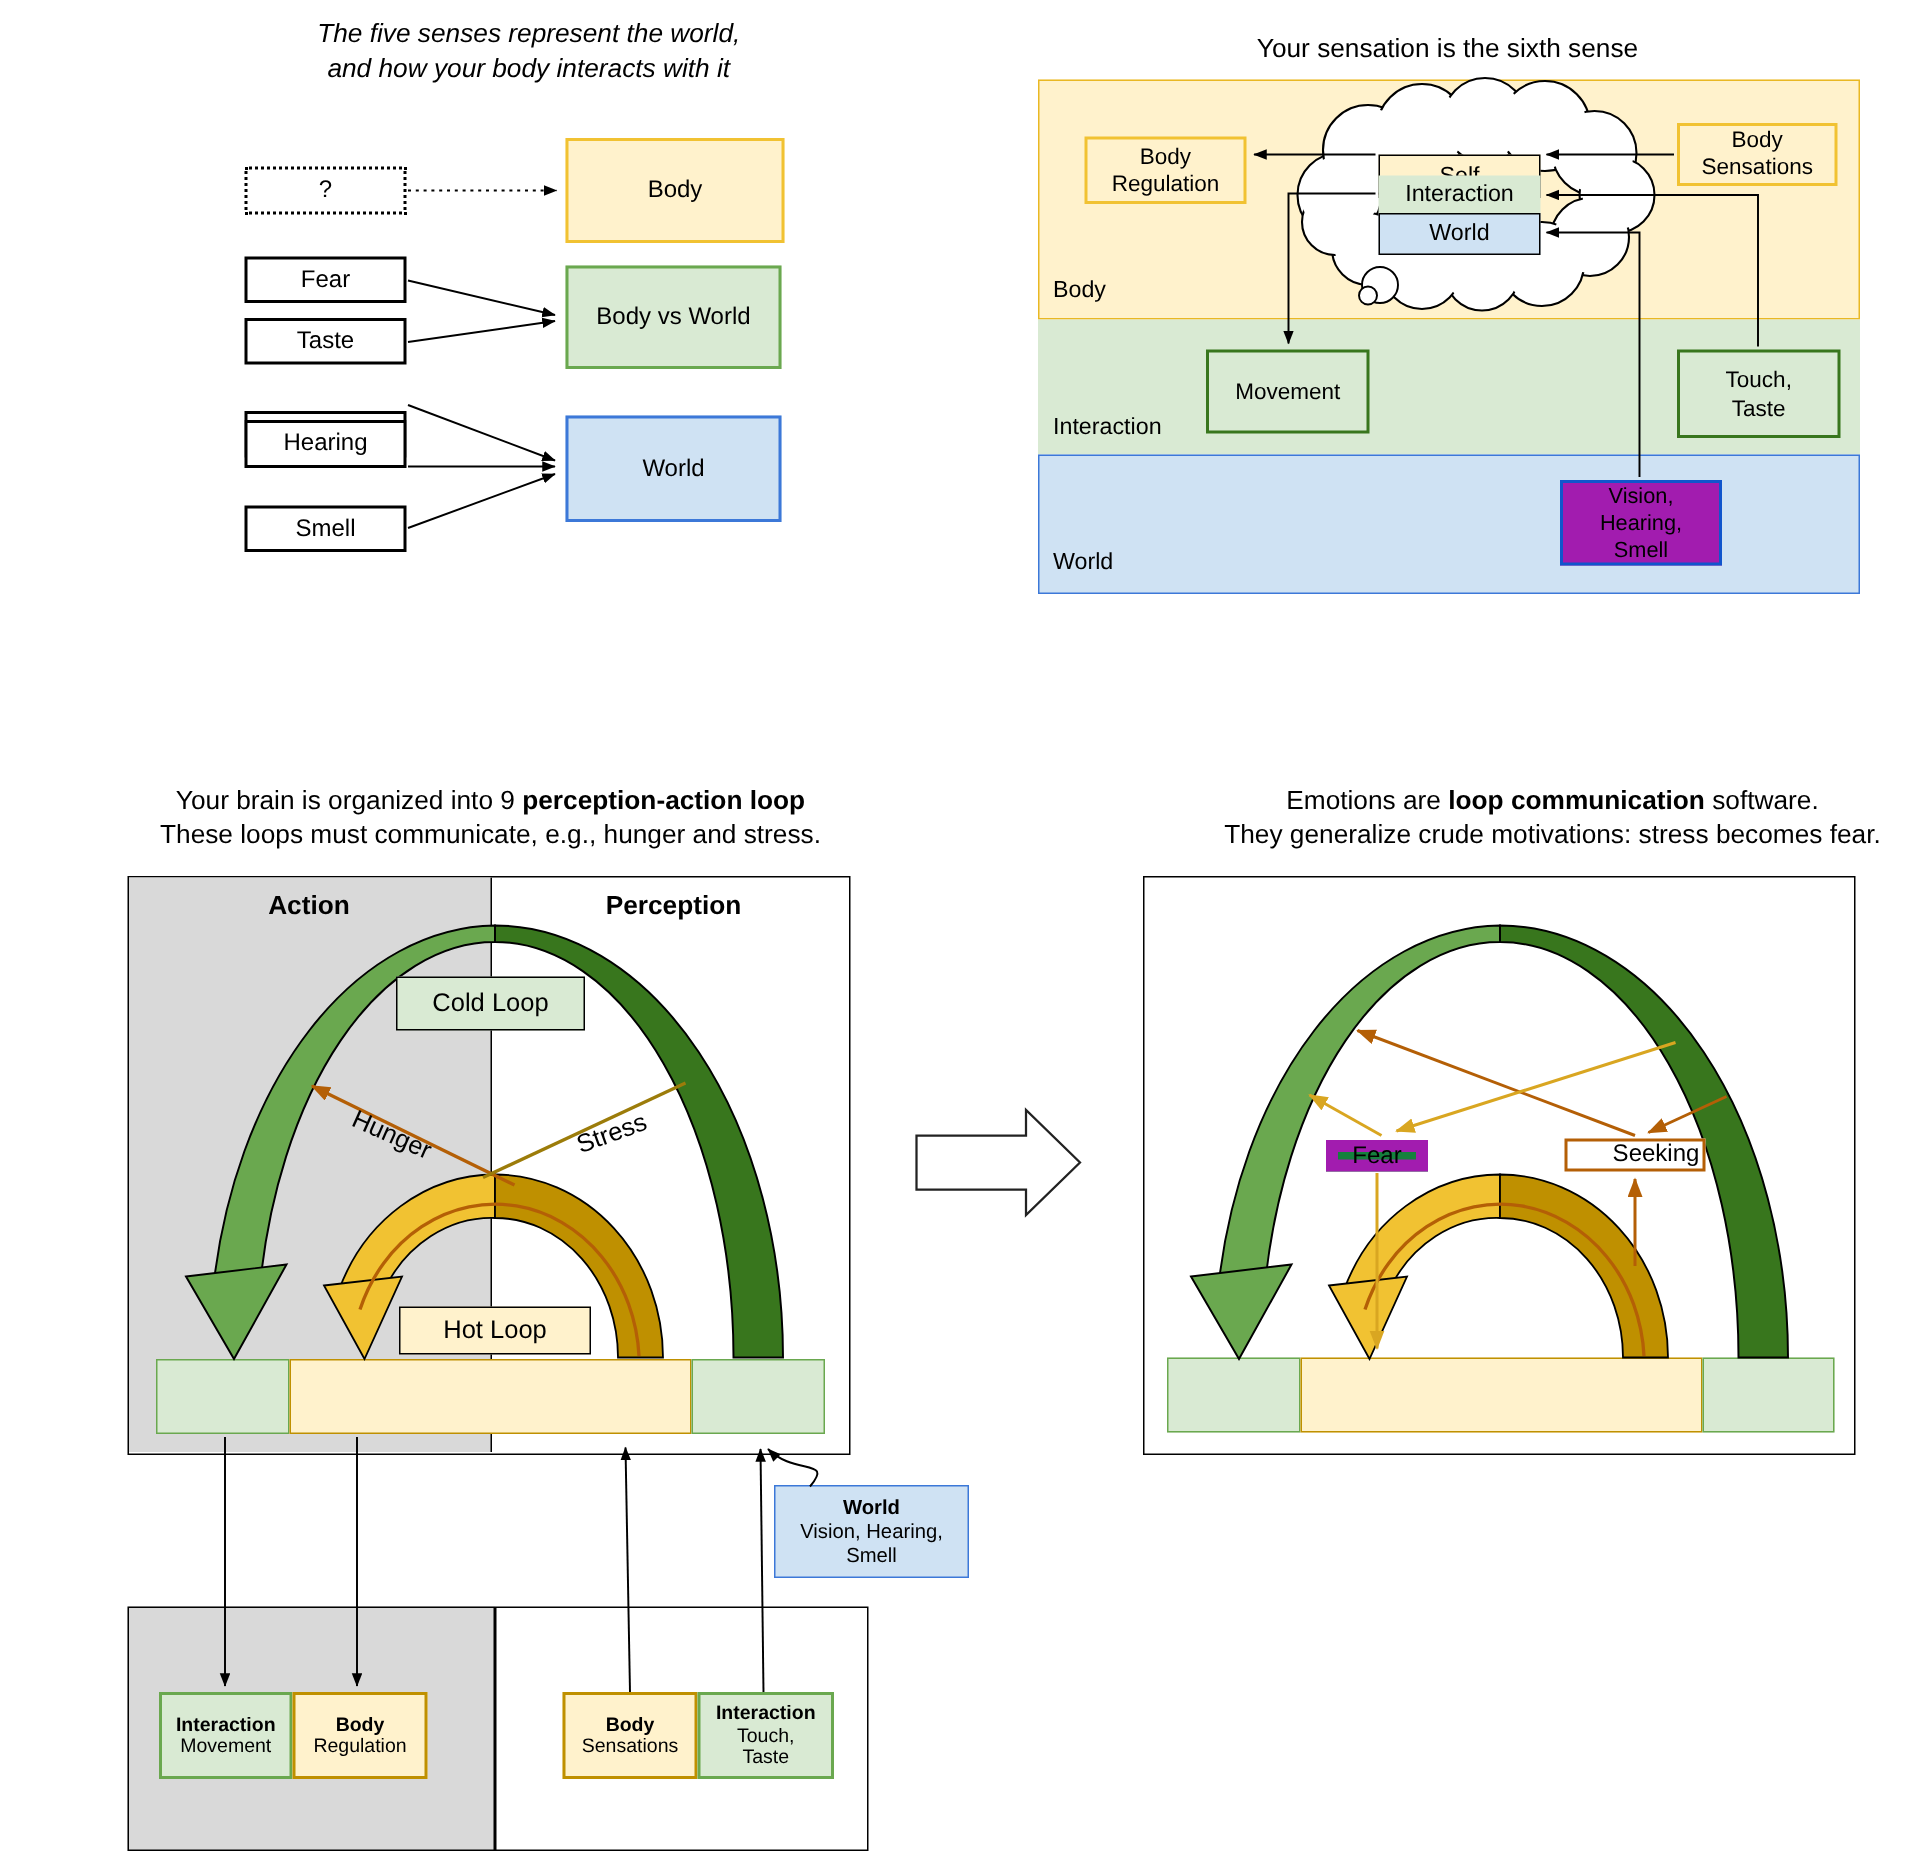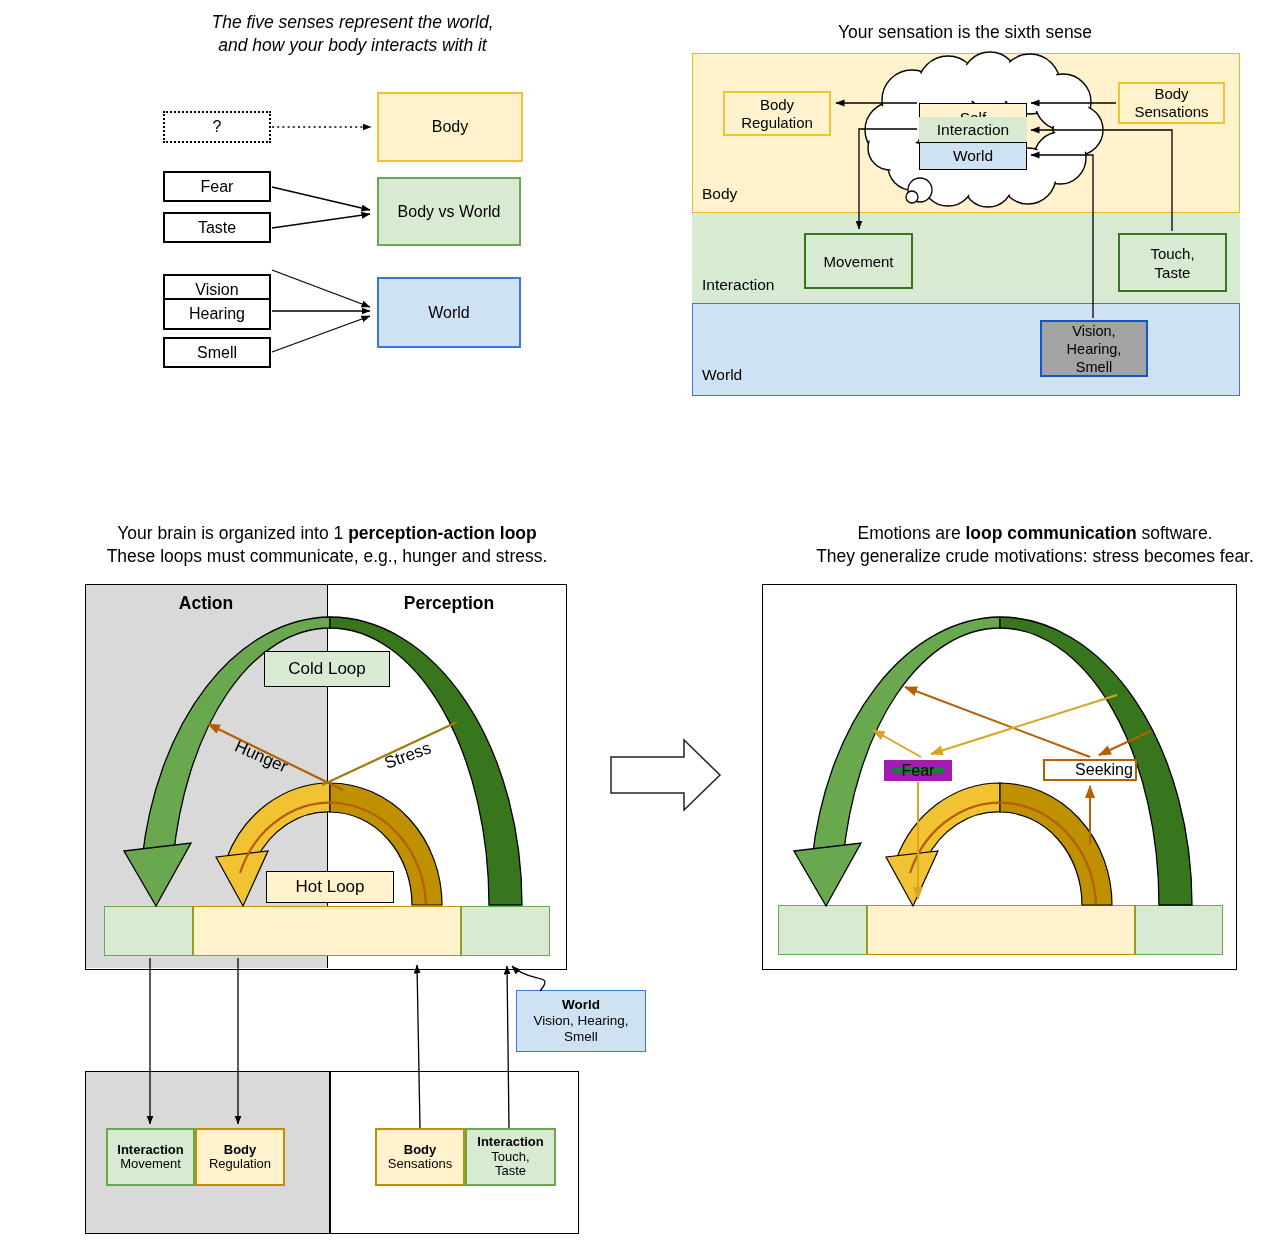--- a/index.html
+++ b/index.html
@@ -32,21 +32,21 @@
     </div>
   <div class="abs ctr senseBox" style="top:171px;">
       <span>Fear</span>
     </div>
   <div class="abs ctr senseBox" style="top:212px;">
       <span>Taste</span>
     </div>
   <div class="abs ctr senseBox" style="top:254px;margin-top:20px;">
       <span>Vision</span>
     </div>
-  <div class="abs ctr senseBox" style="top:298px;height:32px;">
+  <div class="abs ctr senseBox" style="top:280px;height:32px;">
       <span>Hearing</span>
     </div>
   <div class="abs ctr senseBox" style="top:337px;">
       <span>Smell</span>
     </div>
 
   <div class="abs ctr" style="left:377px;top:92px;width:146px;height:70px;background:#FFF2CC;border:2px solid #F1C232;font-size:16px;">
       <span>Body</span>
     </div>
   <div class="abs ctr" style="left:377px;top:177px;width:144px;height:69px;background:#D9EAD3;border:2px solid #6AA84F;font-size:16px;">
@@ -72,38 +72,38 @@
 Regulation</span></div>
   <div class="abs ctr pre" style="left:1118px;top:82px;width:107px;height:42px;background:#FFF2CC;border:2px solid #F1C232;font-size:15px;line-height:18px;"><span class="pre">Body
 Sensations</span></div>
   <div class="abs ctr" style="left:804px;top:233px;width:109px;height:56px;background:#D9EAD3;border:2px solid #38761D;font-size:15px;">
       <span>Movement</span>
     </div>
   <div class="abs ctr" style="left:1118px;top:233px;width:109px;height:59px;background:#D9EAD3;border:2px solid #38761D;font-size:15px;line-height:19px;">
       <span class="pre">Touch,
 Taste</span>
     </div>
-  <div class="abs ctr" style="left:1040px;top:320px;width:108px;height:57px;background:#a3a3a3;border:2px solid #1155CC;font-size:14.5px;line-height:18px;">
+  <div class="abs ctr" style="left:1040px;top:320px;width:108px;height:57px;background:#a21caf;border:2px solid #1155CC;font-size:14.5px;line-height:18px;">
       <span class="pre">Vision,
 Hearing,
 Smell</span>
     </div>
 
   <div class="abs ctr z6" style="left:919px;top:88px;width:108px;height:29px;background:#FFF2CC;border:1.5px solid #000;font-size:15.5px;margin-top:15px;">
       <span>Self</span>
     </div>
   <div class="abs ctr z6" style="left:919px;top:117px;width:108px;height:25px;background:#D9EAD3;font-size:15.5px;">
       <span>Interaction</span>
     </div>
   <div class="abs ctr z6" style="left:919px;top:142px;width:108px;height:28px;background:#CFE2F3;border:1.5px solid #000;font-size:15.5px;">
       <span>World</span>
     </div>
 
   <div class="abs title" style="left:82px;top:522px;width:490px;">
-    <div><span>Your brain is organized into 1 </span><b>perception-action loop</b></div>
+    <div><span>Your brain is organized into 9 </span><b>perception-action loop</b></div>
     <div>These loops must communicate, e.g., hunger and stress.</div>
   </div>
 
   <div class="abs" style="left:85px;top:584px;width:482px;height:386px;border:1.5px solid #000;background:#fff;">
     <div class="abs" style="left:0;top:0;width:242px;height:383px;background:#D9D9D9;border-right:1px solid #000;"></div>
   </div>
   <div class="abs ctr" style="left:121px;top:592px;width:170px;height:22px;font-weight:bold;font-size:17.5px;">
       <span>Action</span>
     </div>
   <div class="abs ctr" style="left:364px;top:592px;width:170px;height:22px;font-weight:bold;font-size:17.5px;">

